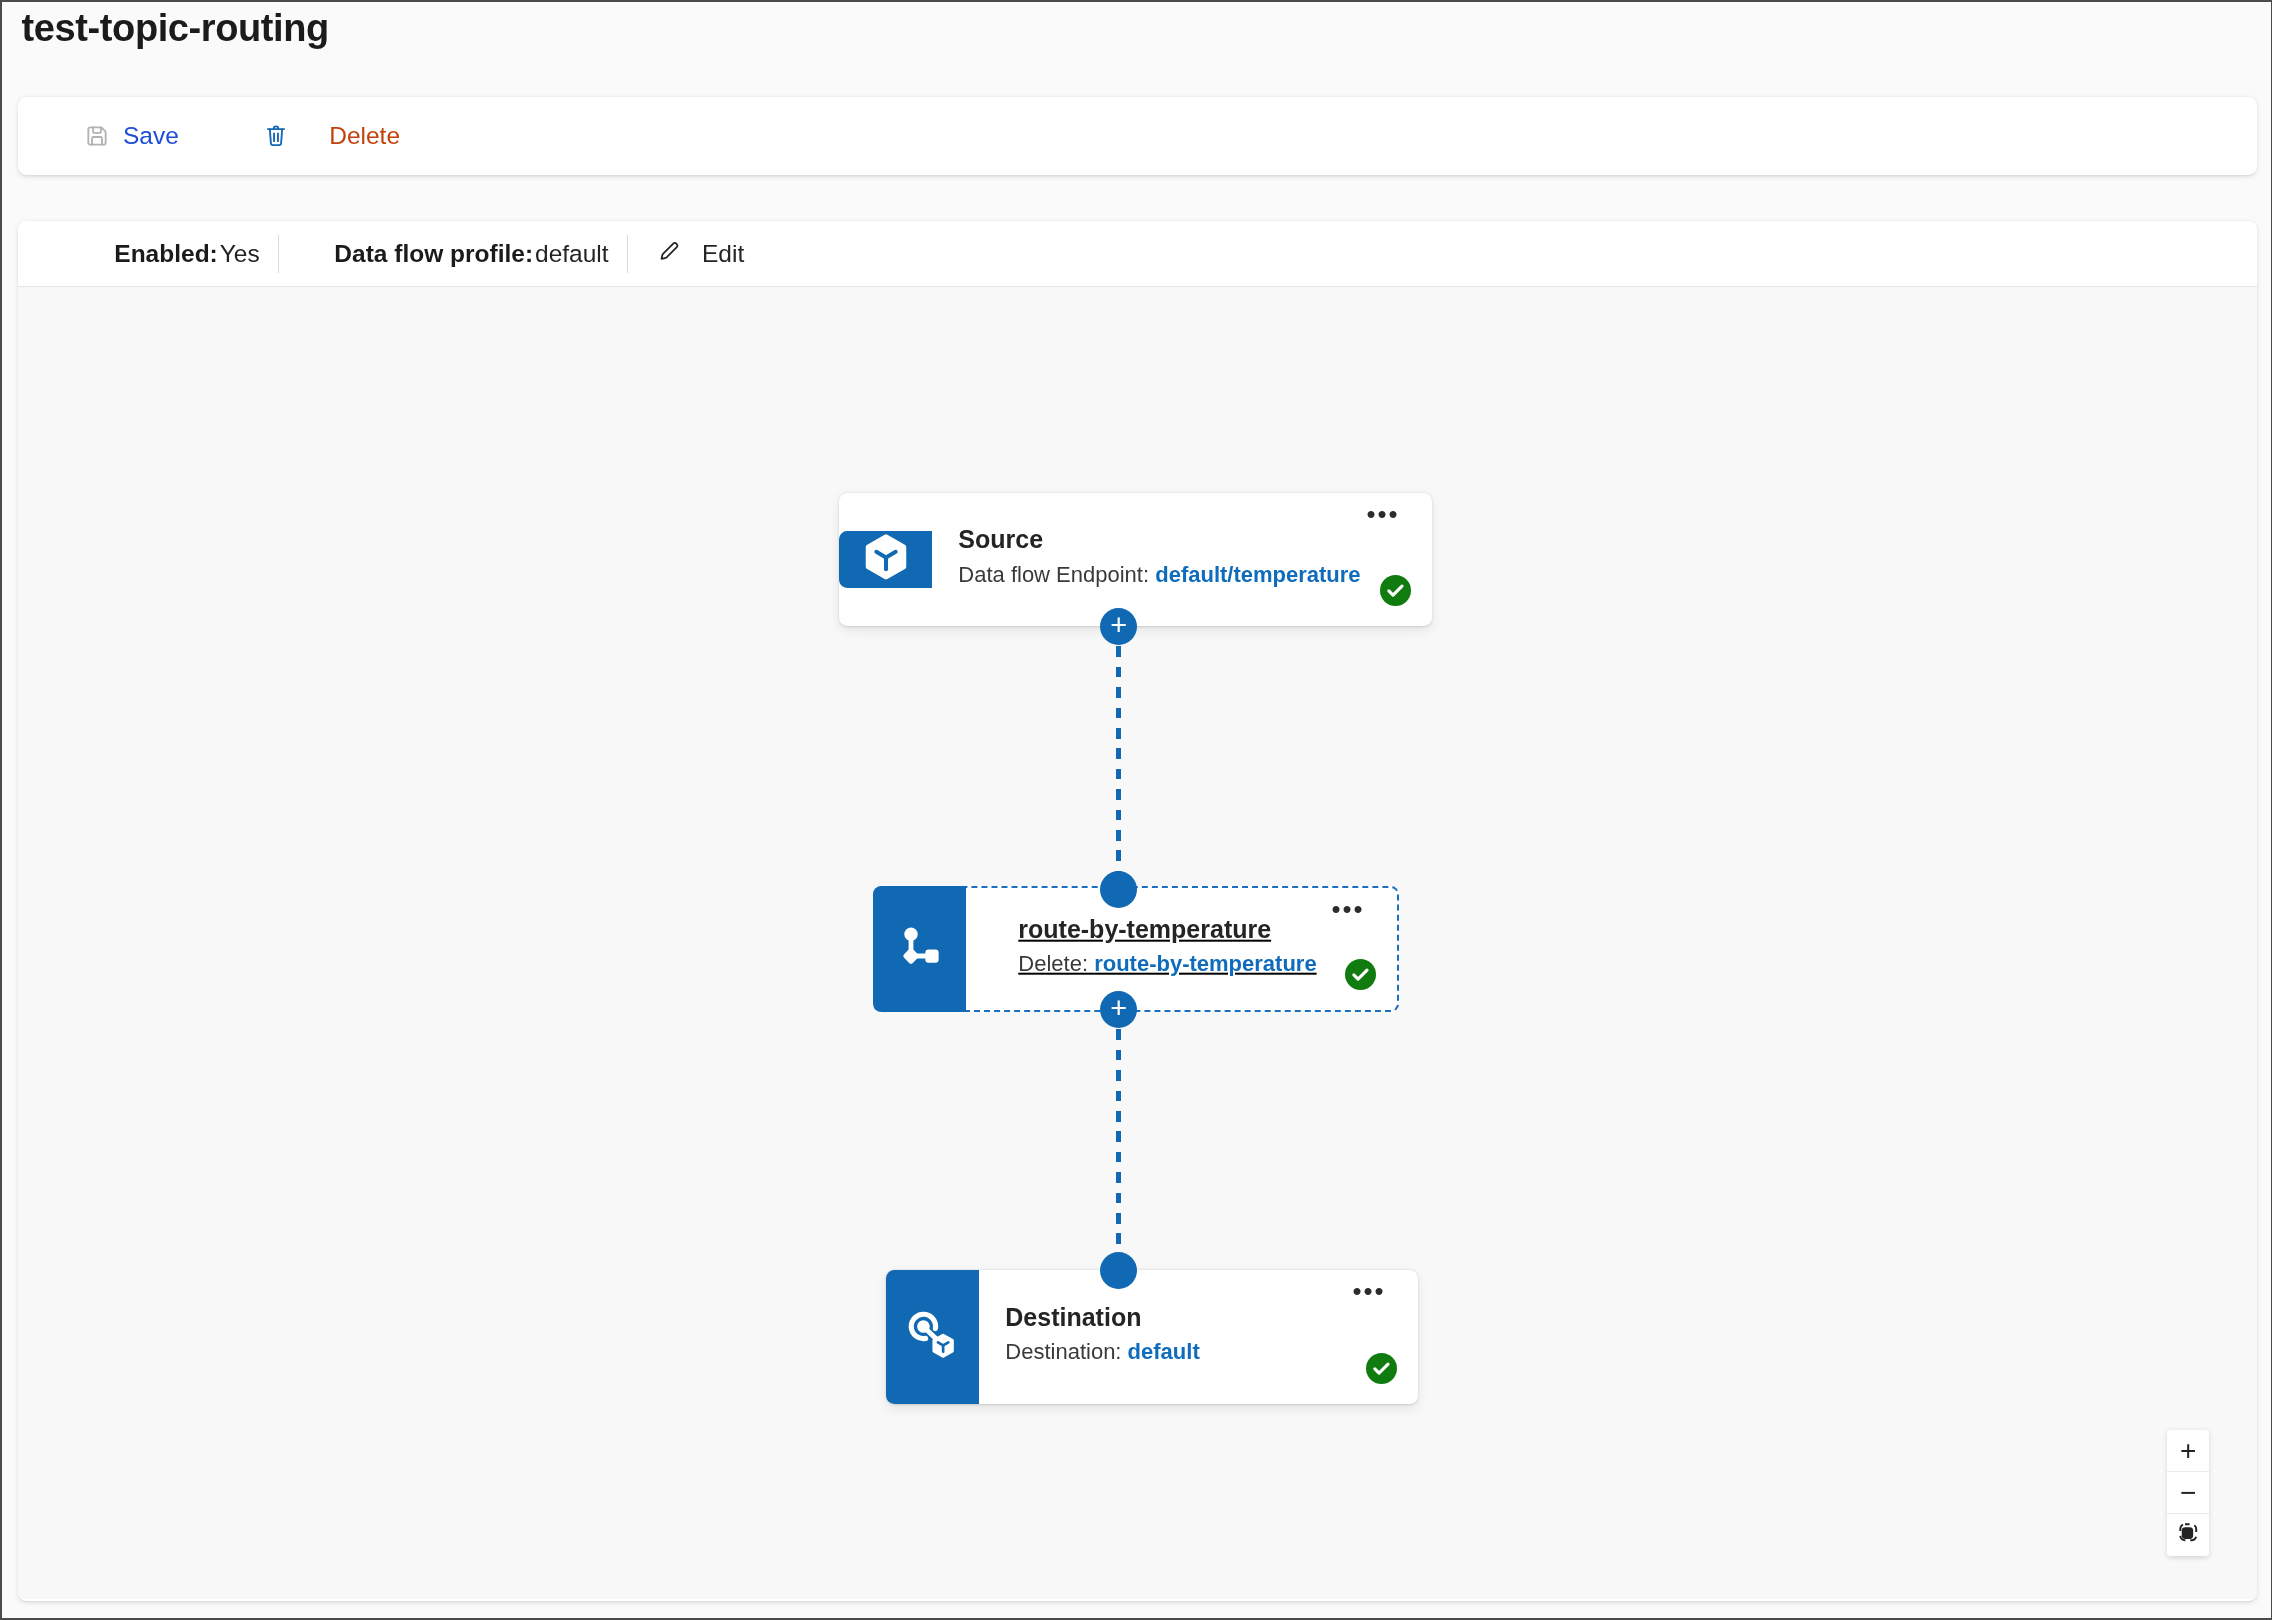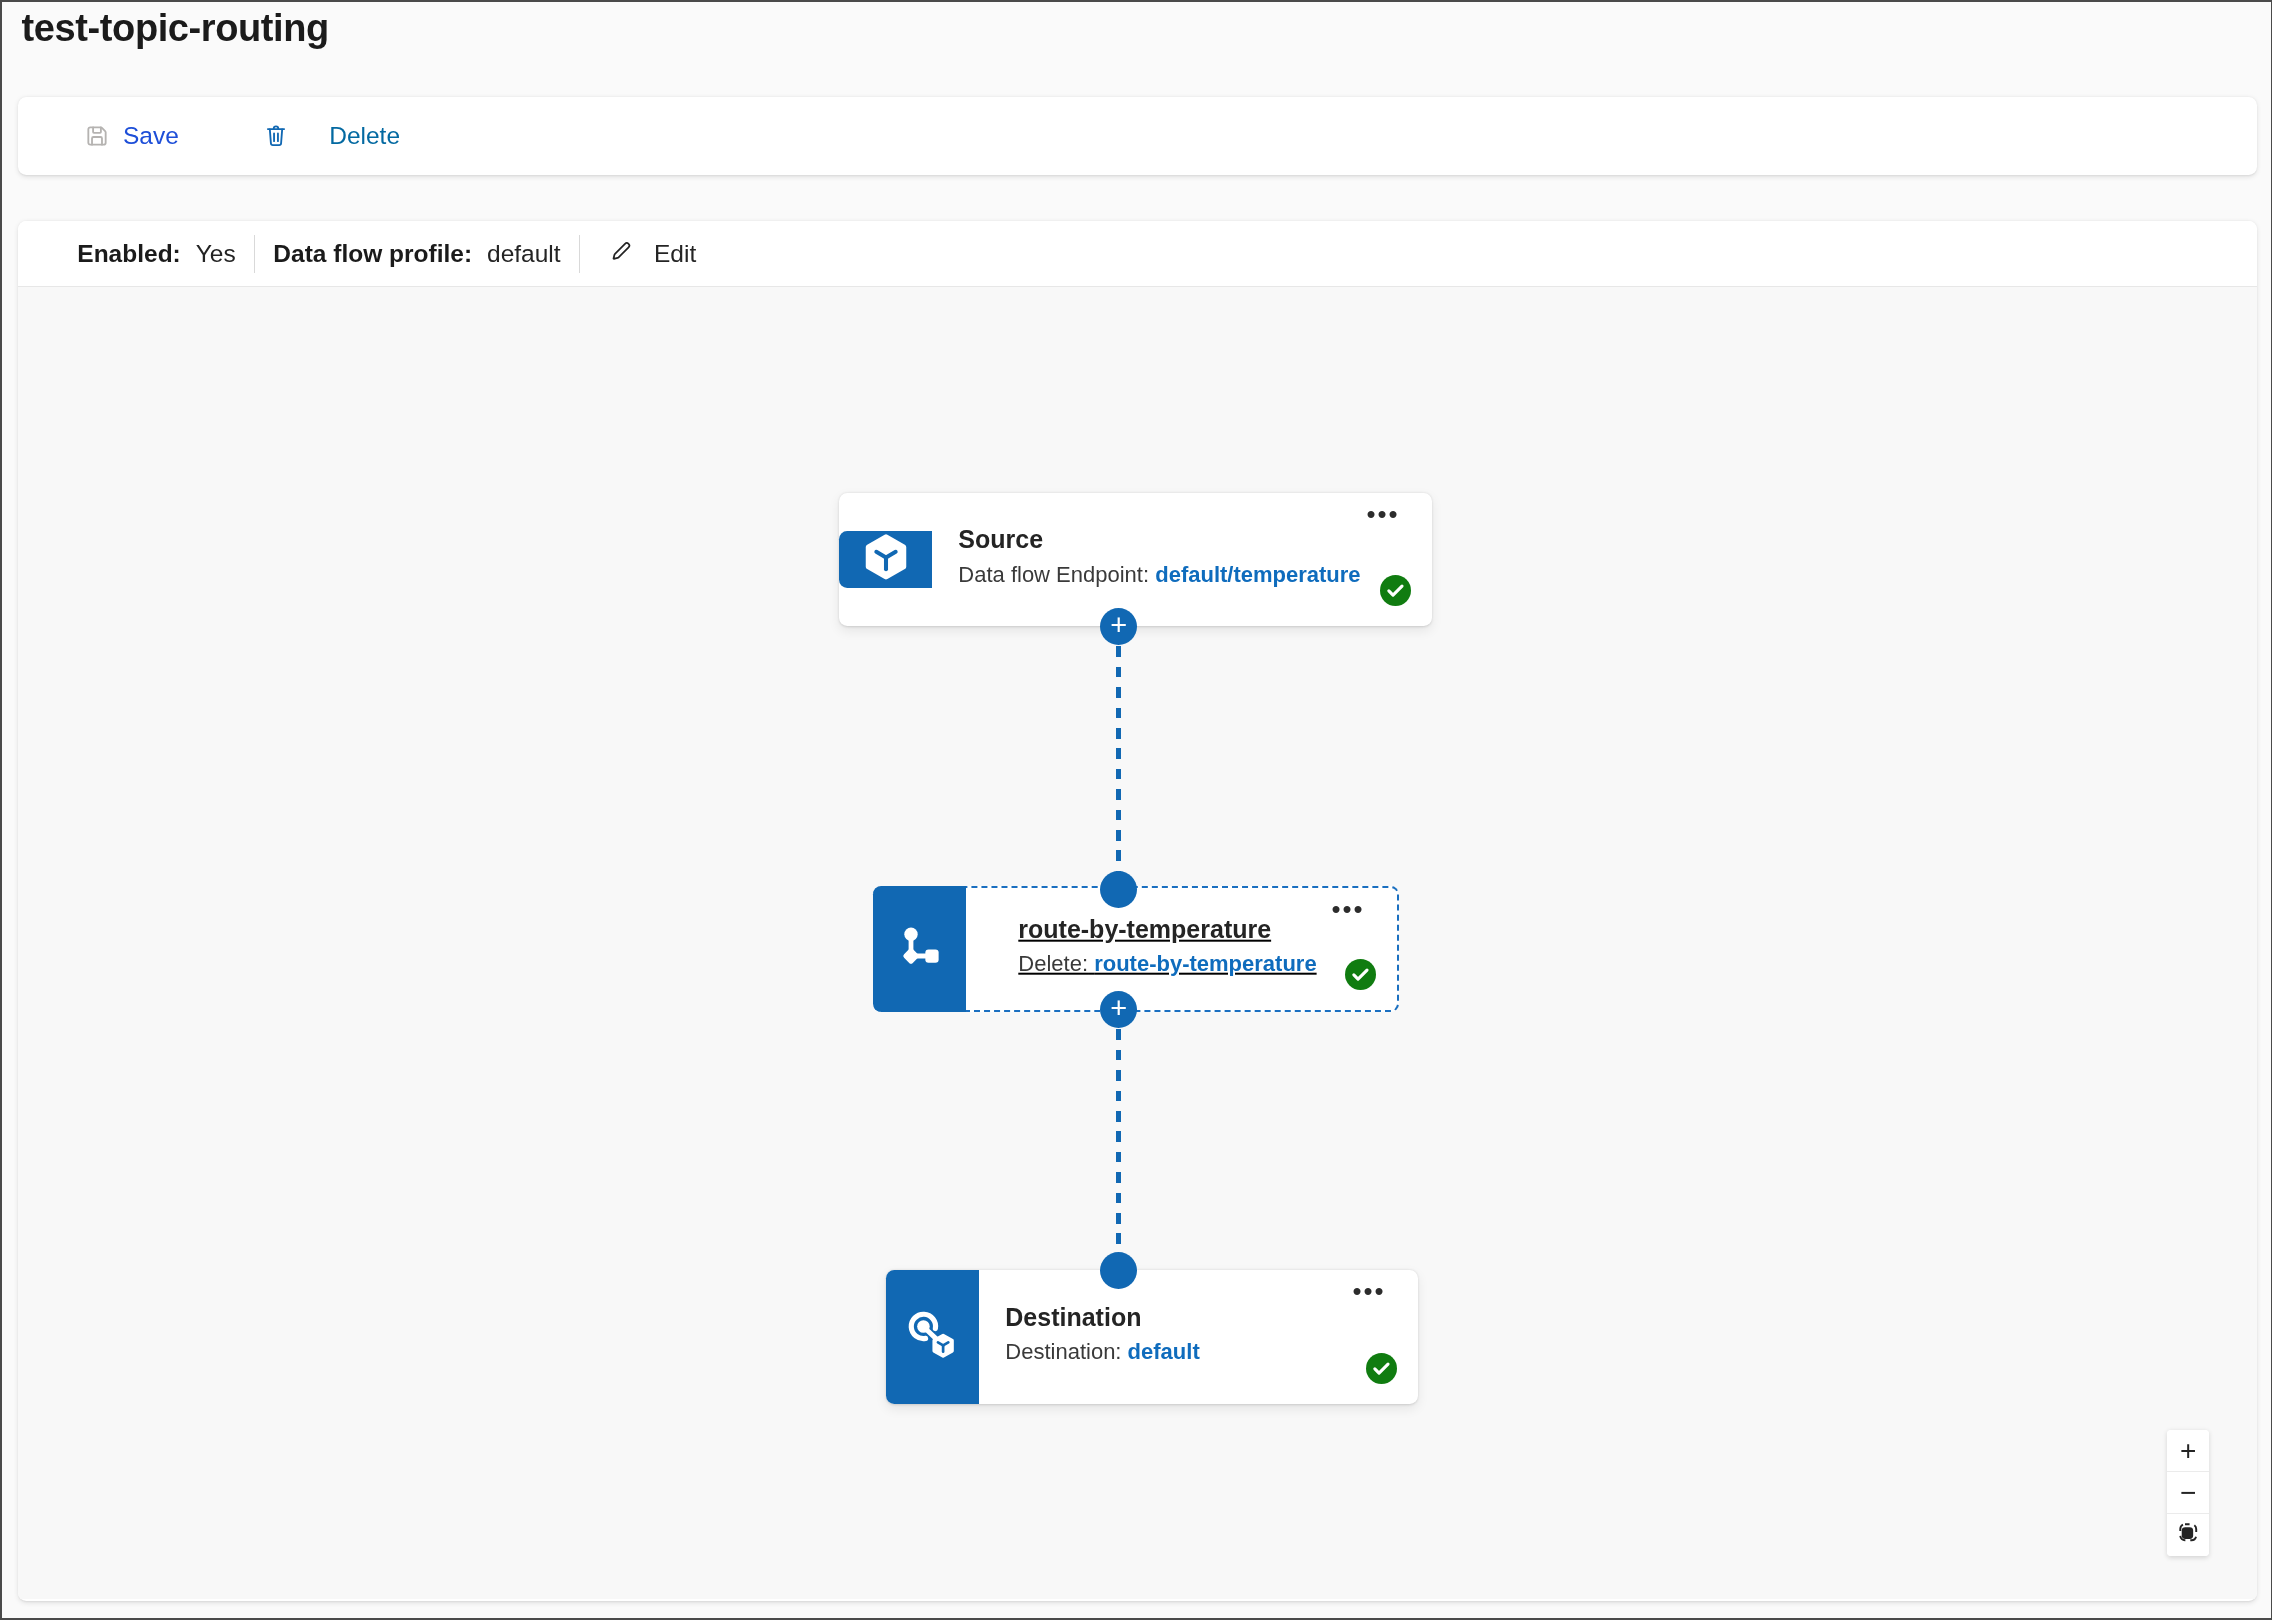--- a/index.html
+++ b/index.html
@@ -18,34 +18,34 @@
     position:absolute; left:16.3px; top:95px; width:2239px; height:78px;
     background:#ffffff; border-radius:8.2px; box-sizing:border-box;
     box-shadow:0 1.6px 4.9px rgba(0,0,0,0.10), 0 0.8px 1.6px rgba(0,0,0,0.06);
     display:flex; align-items:center; padding-left:51px;
   }
   .tb-btn{
     display:flex; align-items:center; gap:13px; border:none; background:transparent;
     font-family:inherit; font-size:24.5px; padding:8.2px 14.7px; border-radius:4.9px; cursor:pointer;
   }
   .tb-btn.disabled{color:#1d4ed8; cursor:default;}
-  .tb-btn.delete{color:#0369a1; margin-left:55px;gap:40px;}
+  .tb-btn.delete{color:#c2410c; margin-left:55px;gap:40px;}
   .tb-btn svg{display:block;}
   
   .panel{
     position:absolute; left:16.3px; top:219px; width:2239px; height:1380px;
     background:#ffffff; border-radius:8.2px; overflow:hidden;
     box-shadow:0 1.6px 4.9px rgba(0,0,0,0.10), 0 0.8px 1.6px rgba(0,0,0,0.06);
   }
   .status-bar{
     height:66px; display:flex; align-items:center; padding-left:59px;
     border-bottom:1.6px solid #e7e7e7; background:#ffffff; box-sizing:border-box;
     font-size:24.5px; color:#242424; gap:18px;
   }
-  .status-item{display:flex; gap:15px; white-space:nowrap;}
+  .status-item{display:flex; gap:2px; white-space:nowrap;margin-left:37px;}
   .status-item b{font-weight:700; color:#1b1b1b;}
   .v-sep{width:1.6px; height:38px; background:#d9d9d9;}
   .edit-btn{
     display:flex; align-items:center; gap:20px; border:none; background:transparent;
     font-family:inherit; font-size:24.5px; color:#242424; cursor:pointer; padding:6.5px 9.8px; border-radius:4.9px;
   }
   
   .canvas{
     position:relative; height:1312px; background:#f8f8f8;
   }

